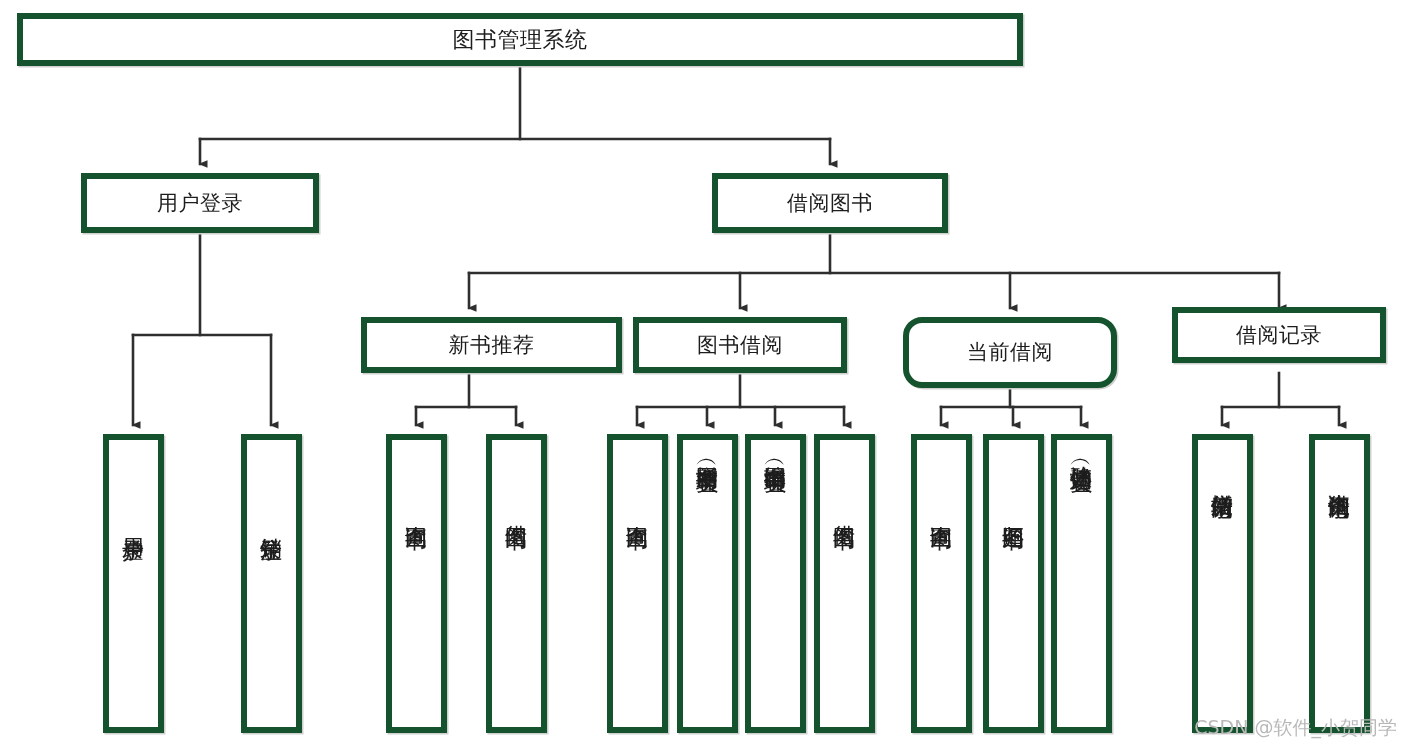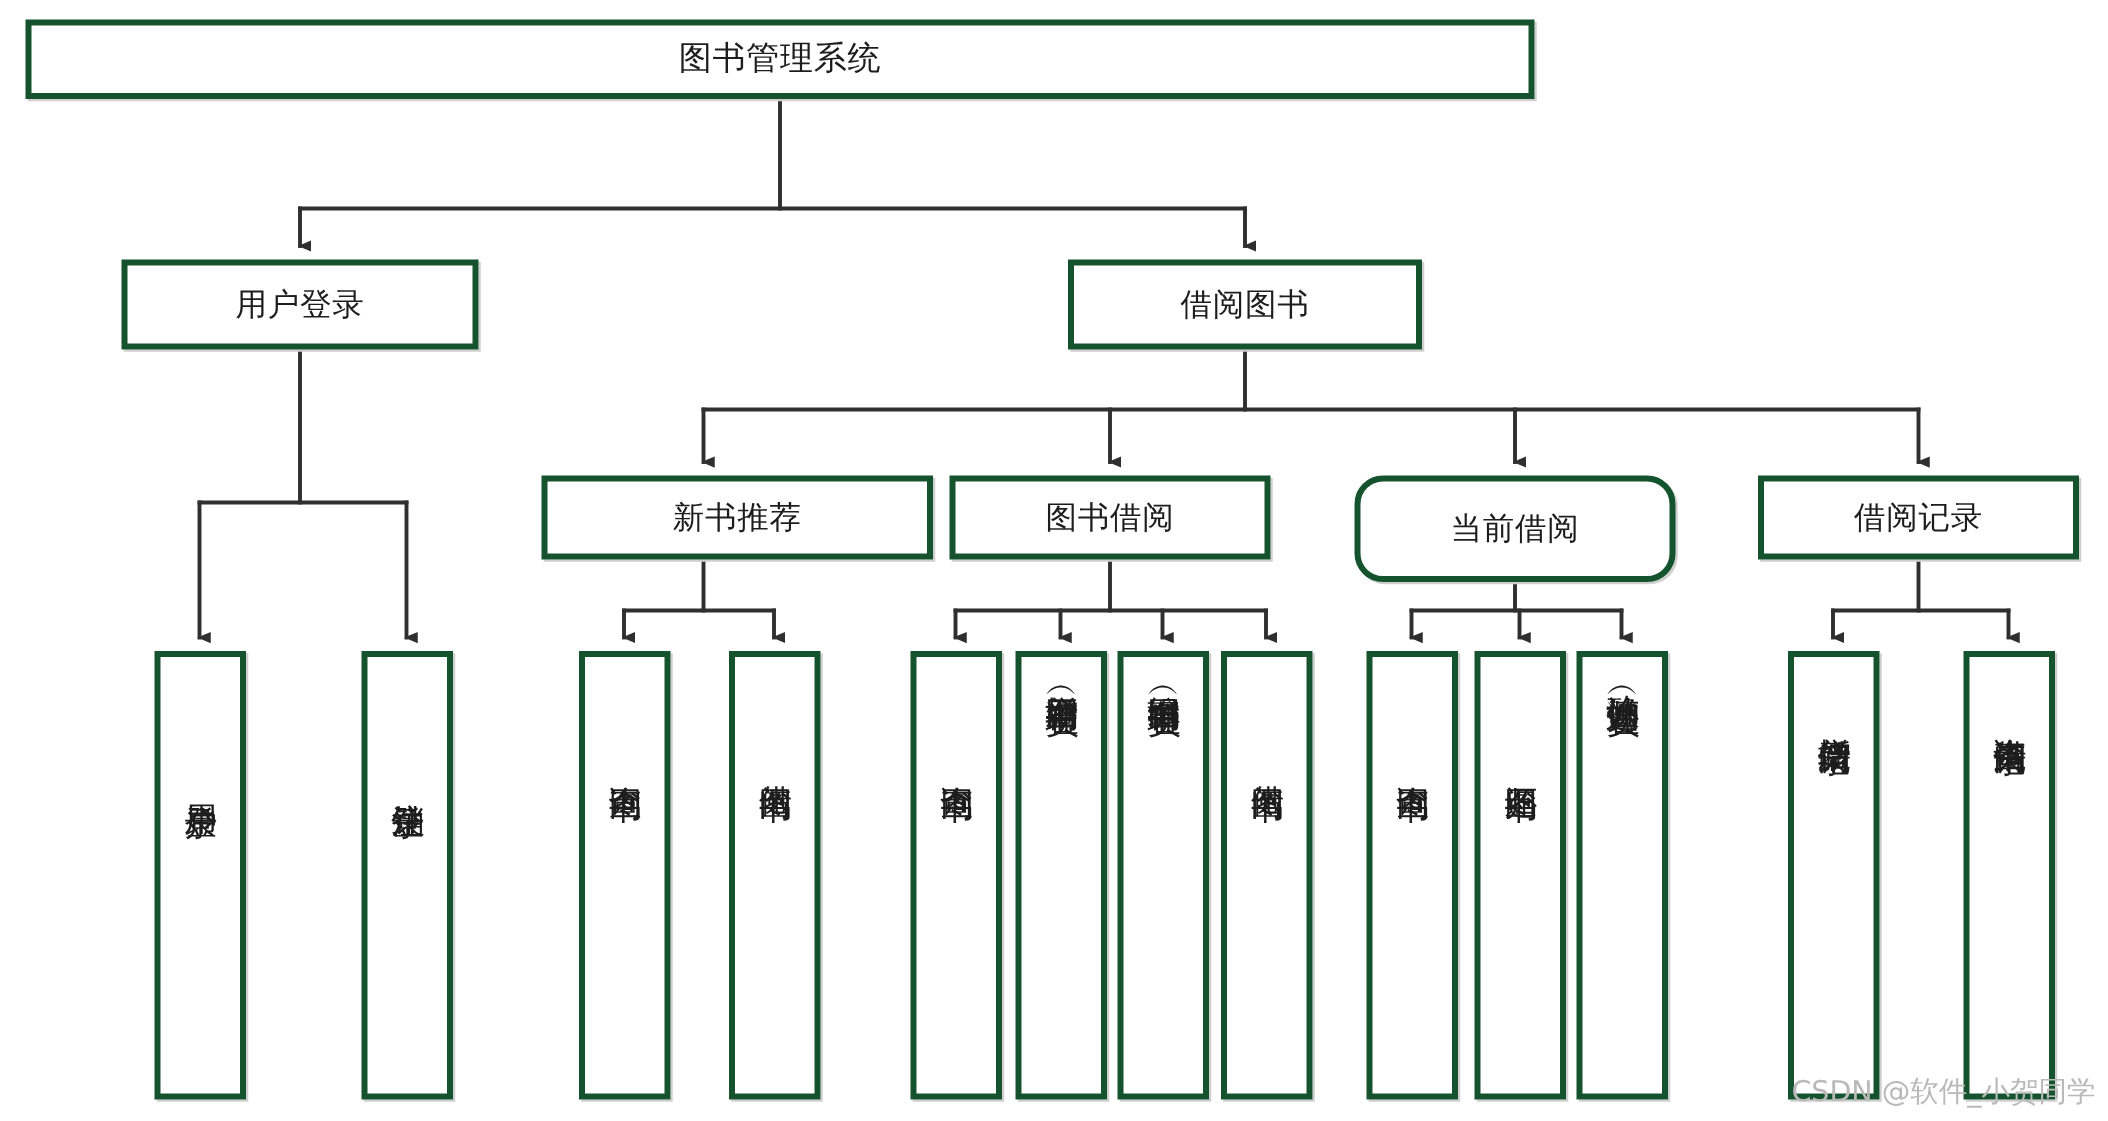--- a/index.html
+++ b/index.html
@@ -22,21 +22,21 @@
     position: absolute;
     left: 0;
     top: 0;
     width: 1405px;
     height: 747px;
     pointer-events: none;
   }
   .node {
     position: absolute;
     box-sizing: border-box;
-    border: 4px solid #14532d;
+    border: 6px solid #14532d;
     background: #ffffff;
     display: flex;
     align-items: center;
     justify-content: center;
     color: #1d1d1d;
     box-shadow: 1.5px 1.5px 0 0 #cfcfcf;
   }
   .node .label {
     font-family: "DejaVu Sans", "Liberation Sans", sans-serif;
     line-height: 1.18;
@@ -143,21 +143,21 @@
 
   <div class="node horiz" style="left:361px; top:317px; width:261px; height:56px;">
     <span class="label">新书推荐</span>
   </div>
   <div class="node horiz" style="left:633px; top:317px; width:214px; height:56px;">
     <span class="label">图书借阅</span>
   </div>
   <div class="node horiz" style="left:903px; top:317px; width:214px; height:71px;border-radius:19px;">
     <span class="label">当前借阅</span>
   </div>
-  <div class="node horiz" style="left:1172px; top:317px; width:214px; height:56px;">
+  <div class="node horiz" style="left:1172px; top:307px; width:214px; height:56px;">
     <span class="label">借阅记录</span>
   </div>
 
   <div class="node vert" style="left:103px; top:434px; width:61px; height:299px; padding-top:80px;">
     <span class="label">用户登录</span>
   </div>
   <div class="node vert" style="left:241px; top:434px; width:61px; height:299px; padding-top:80px;">
     <span class="label">注销登录</span>
   </div>
 

